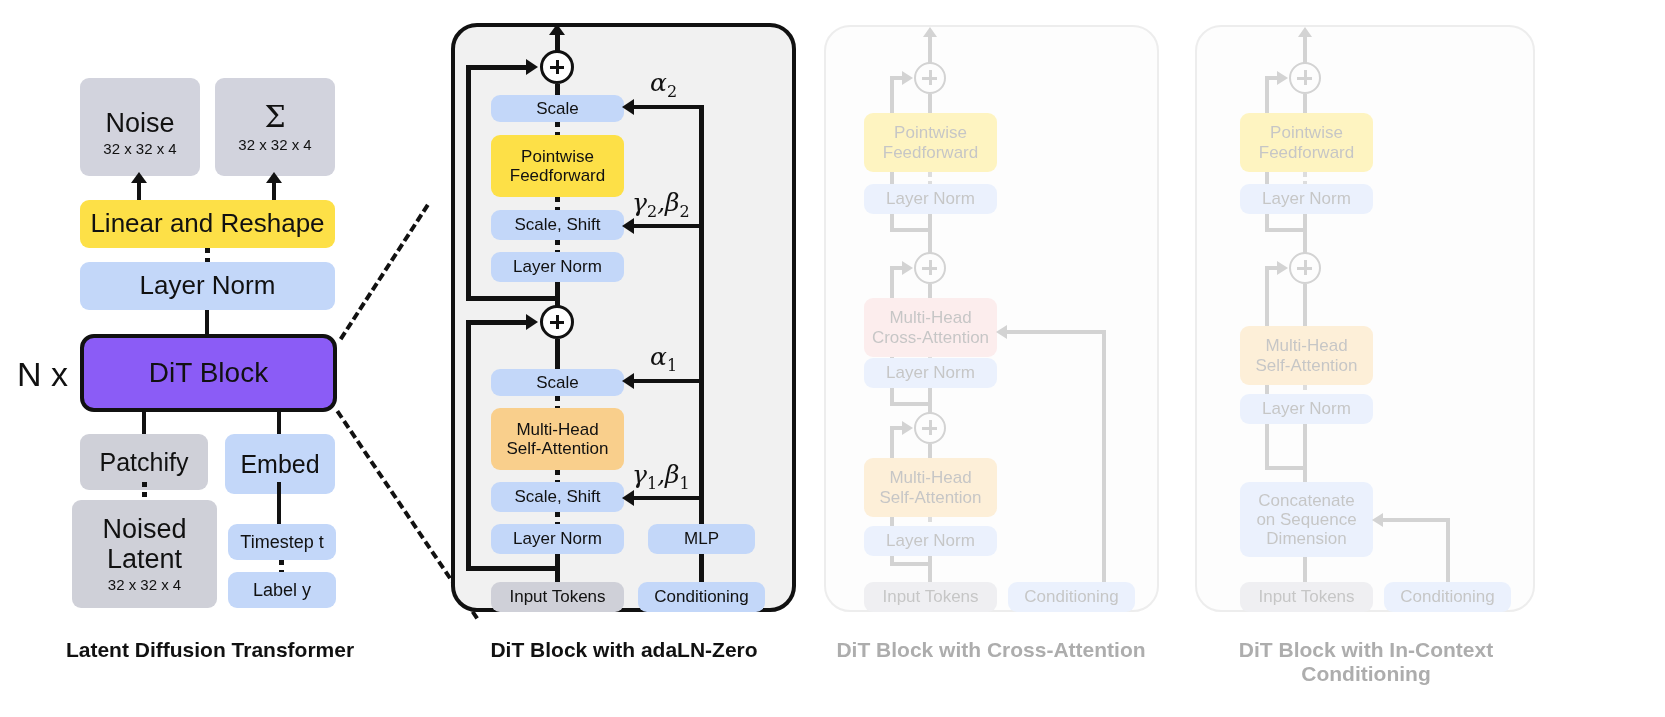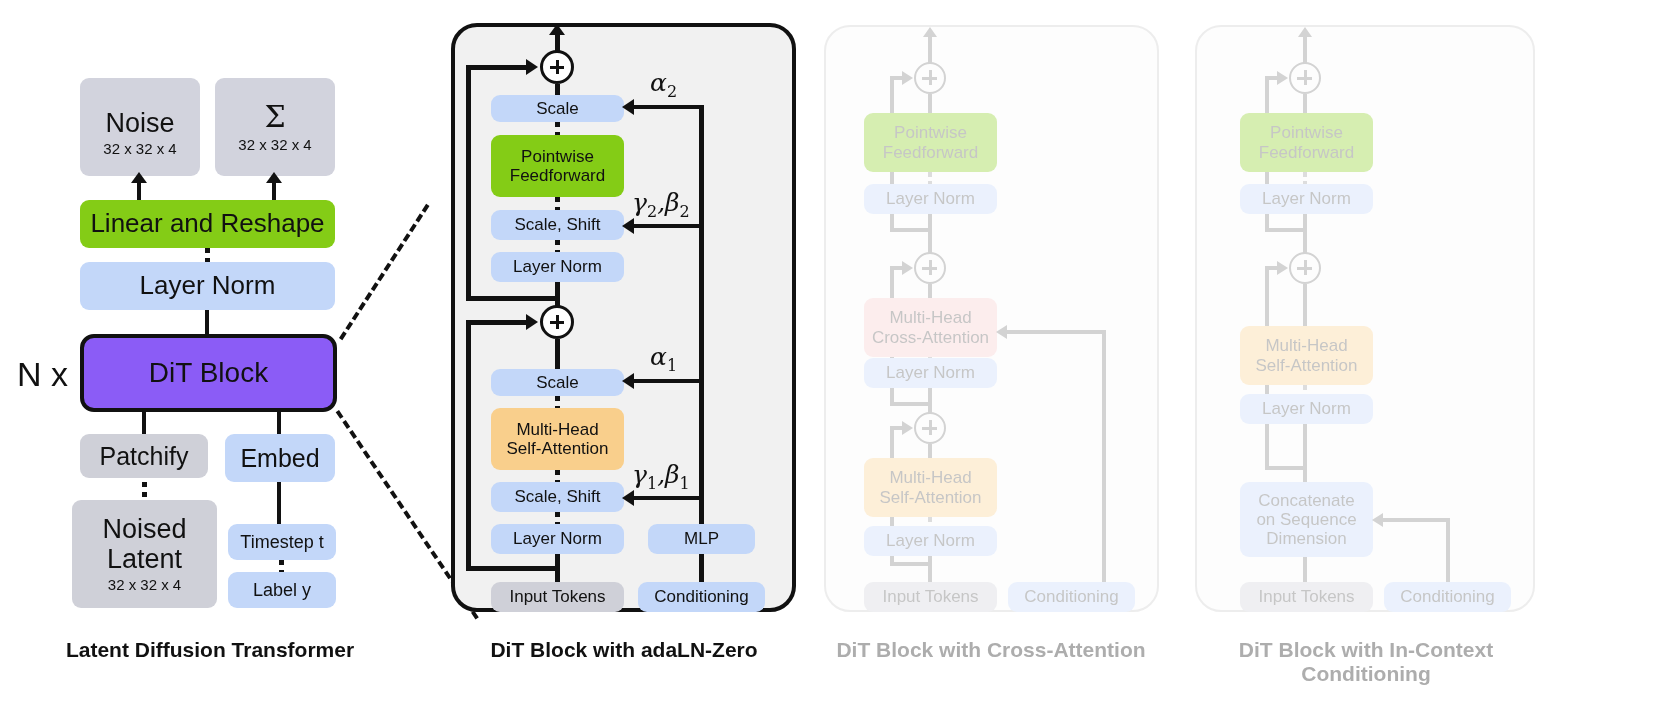--- a/index.html
+++ b/index.html
@@ -9,21 +9,21 @@
 
   
   .box{position:absolute;box-sizing:border-box;display:flex;flex-direction:column;
        align-items:center;justify-content:center;border-radius:9px;
        text-align:center;line-height:1.12;}
   .box .sub{font-size:15px;margin-top:3px;}
 
   .c-grey{background:#d2d3dd;}
   .c-grey2{background:#cfd0d8;}
   .c-blue{background:#c3d7f9;}
-  .c-green{background:#84cc16;}
+  .c-green{background:#fde047;}
   .c-orange{background:#f9cf8c;}
   .c-pink{background:#f8c9ca;}
 
   
   .ln{position:absolute;background:#111;}
   .dash-v{position:absolute;width:5px;background-image:linear-gradient(#111 55%,rgba(0,0,0,0) 0);
           background-size:5px 10px;background-repeat:repeat-y;}
   .arrow-up{position:absolute;width:0;height:0;border-left:8px solid transparent;
             border-right:8px solid transparent;border-bottom:11px solid #111;}
   .arrow-left{position:absolute;width:0;height:0;border-top:8px solid transparent;
@@ -116,25 +116,25 @@
   <div class="ln" style="left:205px;top:310px;width:4px;height:24px;"></div>
 
   <div class="dit-block" style="left:80px;top:334px;width:257px;height:78px;">
     <span style="font-size:28px;">DiT Block</span>
   </div>
   <div class="nx" style="left:17px;top:355px;">N x</div>
 
   <div class="ln" style="left:142px;top:412px;width:4px;height:22px;"></div>
   <div class="ln" style="left:277px;top:412px;width:4px;height:22px;"></div>
 
-  <div class="box c-grey2" style="left:80px;top:434px;width:128px;height:44px;font-size:25px;">
+  <div class="box c-grey2" style="left:80px;top:434px;width:128px;height:56px;font-size:25px;">
     <div>Patchify</div>
   </div>
 
-  <div class="box c-blue" style="left:225px;top:434px;width:110px;height:48px;font-size:25px;">
+  <div class="box c-blue" style="left:225px;top:434px;width:110px;height:60px;font-size:25px;">
     <div>Embed</div>
   </div>
 
   <div class="dash-v" style="left:142px;top:482px;height:18px;"></div>
   <div class="ln" style="left:277px;top:482px;width:4px;height:42px;"></div>
 
   <div class="box c-grey2" style="left:72px;top:500px;width:145px;height:108px;">
     <div style="font-size:27px;">Noised</div>
     <div style="font-size:27px;">Latent</div>
     <div class="sub">32 x 32 x 4</div>

